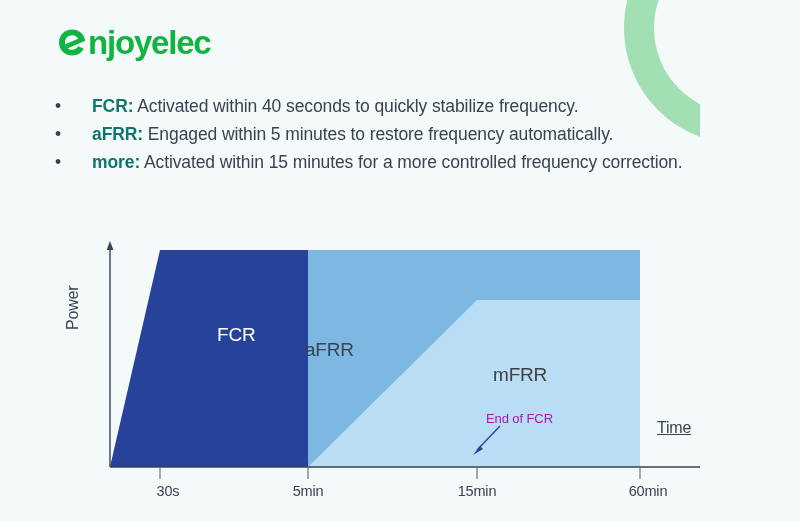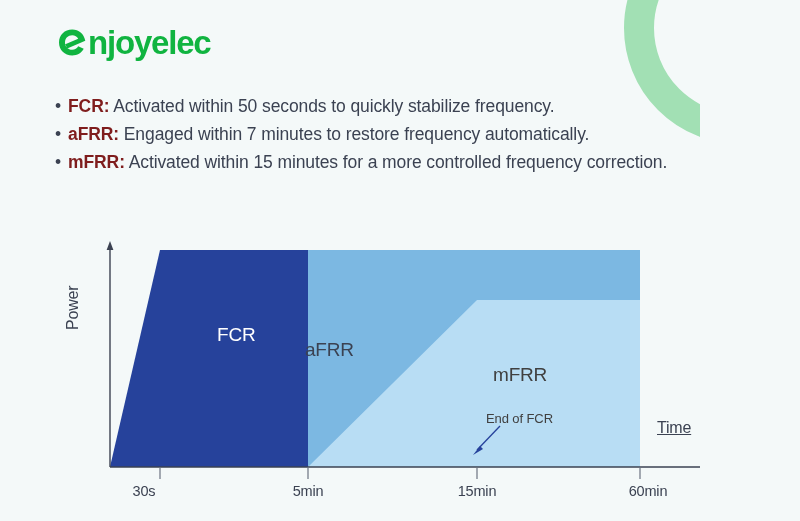--- a/index.html
+++ b/index.html
@@ -72,21 +72,22 @@
   .bullet-dot {
     width: 13px;
     flex: 0 0 13px;
     color: #3b4252;
     font-size: 17.5px;
     line-height: 28px;
   }
   .bullet-text { flex: 1; }
   .bullet-term {
     font-weight: 700;
-    color: #7f1d1d;
+    color: #0f766e;
+    margin-left: 24px;
   }
 
   
   .chart {
     position: absolute;
     left: 0;
     top: 0;
     width: 800px;
     height: 521px;
     pointer-events: none;
@@ -130,21 +131,21 @@
   }
   .band-label-fcr  { left: 190px; top: 324px; color: #ffffff; }
   .band-label-afrr { left: 305px; top: 339px; color: #3b4252; text-align: right; }
   .band-label-mfrr { left: 493px; top: 364px; color: #3b4252; }
 
   .annotation {
     position: absolute;
     left: 486px;
     top: 411px;
     font-size: 13px;
-    color: #404040;
+    color: #a21caf;
     white-space: nowrap;
     letter-spacing: -0.1px;
   }
 </style>
 </head>
 <body style="background: rgb(244, 249, 249);">
 
 <div id="page" style="background: rgb(244, 249, 249);">
 
   <div class="deco-ring" style="border-color: rgb(162, 224, 180);"></div>
@@ -156,29 +157,29 @@
                C11.0 22.8 8.0 19.8 8.0 15.5 C8.0 11.2 11.0 8.2 15.2 8.2
                C17.9 8.2 20.0 9.5 21.2 11.7 L8.3 17.3 L10.2 21.6 L28.3 13.7
                C26.9 6.9 21.8 2.6 15.2 2.6 Z" fill="#10b440"></path>
     </svg>
     <span class="logo-text" style="color: rgb(16, 180, 64);">njoyelec</span>
   </div>
 
   <div class="bullets">
     <div class="bullet-row">
       <span class="bullet-dot">•</span>
-      <span class="bullet-text"><span class="bullet-term">FCR:</span><span> Activated within 50 seconds to quickly stabilize frequency.</span></span>
+      <span class="bullet-text"><span class="bullet-term">FCR:</span><span> Activated within 40 seconds to quickly stabilize frequency.</span></span>
     </div>
     <div class="bullet-row">
       <span class="bullet-dot">•</span>
-      <span class="bullet-text"><span class="bullet-term">aFRR:</span><span> Engaged within 7 minutes to restore frequency automatically.</span></span>
+      <span class="bullet-text"><span class="bullet-term">aFRR:</span><span> Engaged within 5 minutes to restore frequency automatically.</span></span>
     </div>
     <div class="bullet-row">
       <span class="bullet-dot">•</span>
-      <span class="bullet-text"><span class="bullet-term">mFRR:</span><span> Activated within 15 minutes for a more controlled frequency correction.</span></span>
+      <span class="bullet-text"><span class="bullet-term">more:</span><span> Activated within 15 minutes for a more controlled frequency correction.</span></span>
     </div>
   </div>
 
   <div class="chart">
     <svg width="800" height="521" viewBox="0 0 800 521">
 
       <polygon points="110,467 160,467 308,250 640,250 640,467" fill="#7cb8e2"></polygon>
       <polygon points="110,467 308,467 477,300 640,300 640,467" fill="#b8ddf4"></polygon>
       <polygon points="110,467 160,250 308,250 308,467" fill="#26429b"></polygon>
 
@@ -194,21 +195,21 @@
       <line x1="640" y1="467" x2="640" y2="479" stroke="#6b7280" stroke-width="1.2"></line>
 
       <line x1="500" y1="426" x2="477" y2="450" stroke="#26429b" stroke-width="1.3"></line>
       <polygon points="473,455 483,449 480,446" fill="#26429b"></polygon>
     </svg>
   </div>
 
   <div class="axis-label axis-label-power">Power</div>
   <div class="axis-label axis-label-time">Time</div>
 
-  <div class="tick-label" style="left:144px;">30s</div>
+  <div class="tick-label" style="left:168px;">30s</div>
   <div class="tick-label" style="left:308px;">5min</div>
   <div class="tick-label" style="left:477px;">15min</div>
   <div class="tick-label" style="left:640px;margin-left:8px;">60min</div>
 
   <div class="band-label band-label-fcr" style="color: rgb(255, 255, 255); margin-left: 27px;">FCR</div>
   <div class="band-label band-label-afrr" style="color: rgb(59, 66, 82);">aFRR</div>
   <div class="band-label band-label-mfrr" style="color: #404040;">mFRR</div>
 
   <div class="annotation">End of FCR</div>
 

